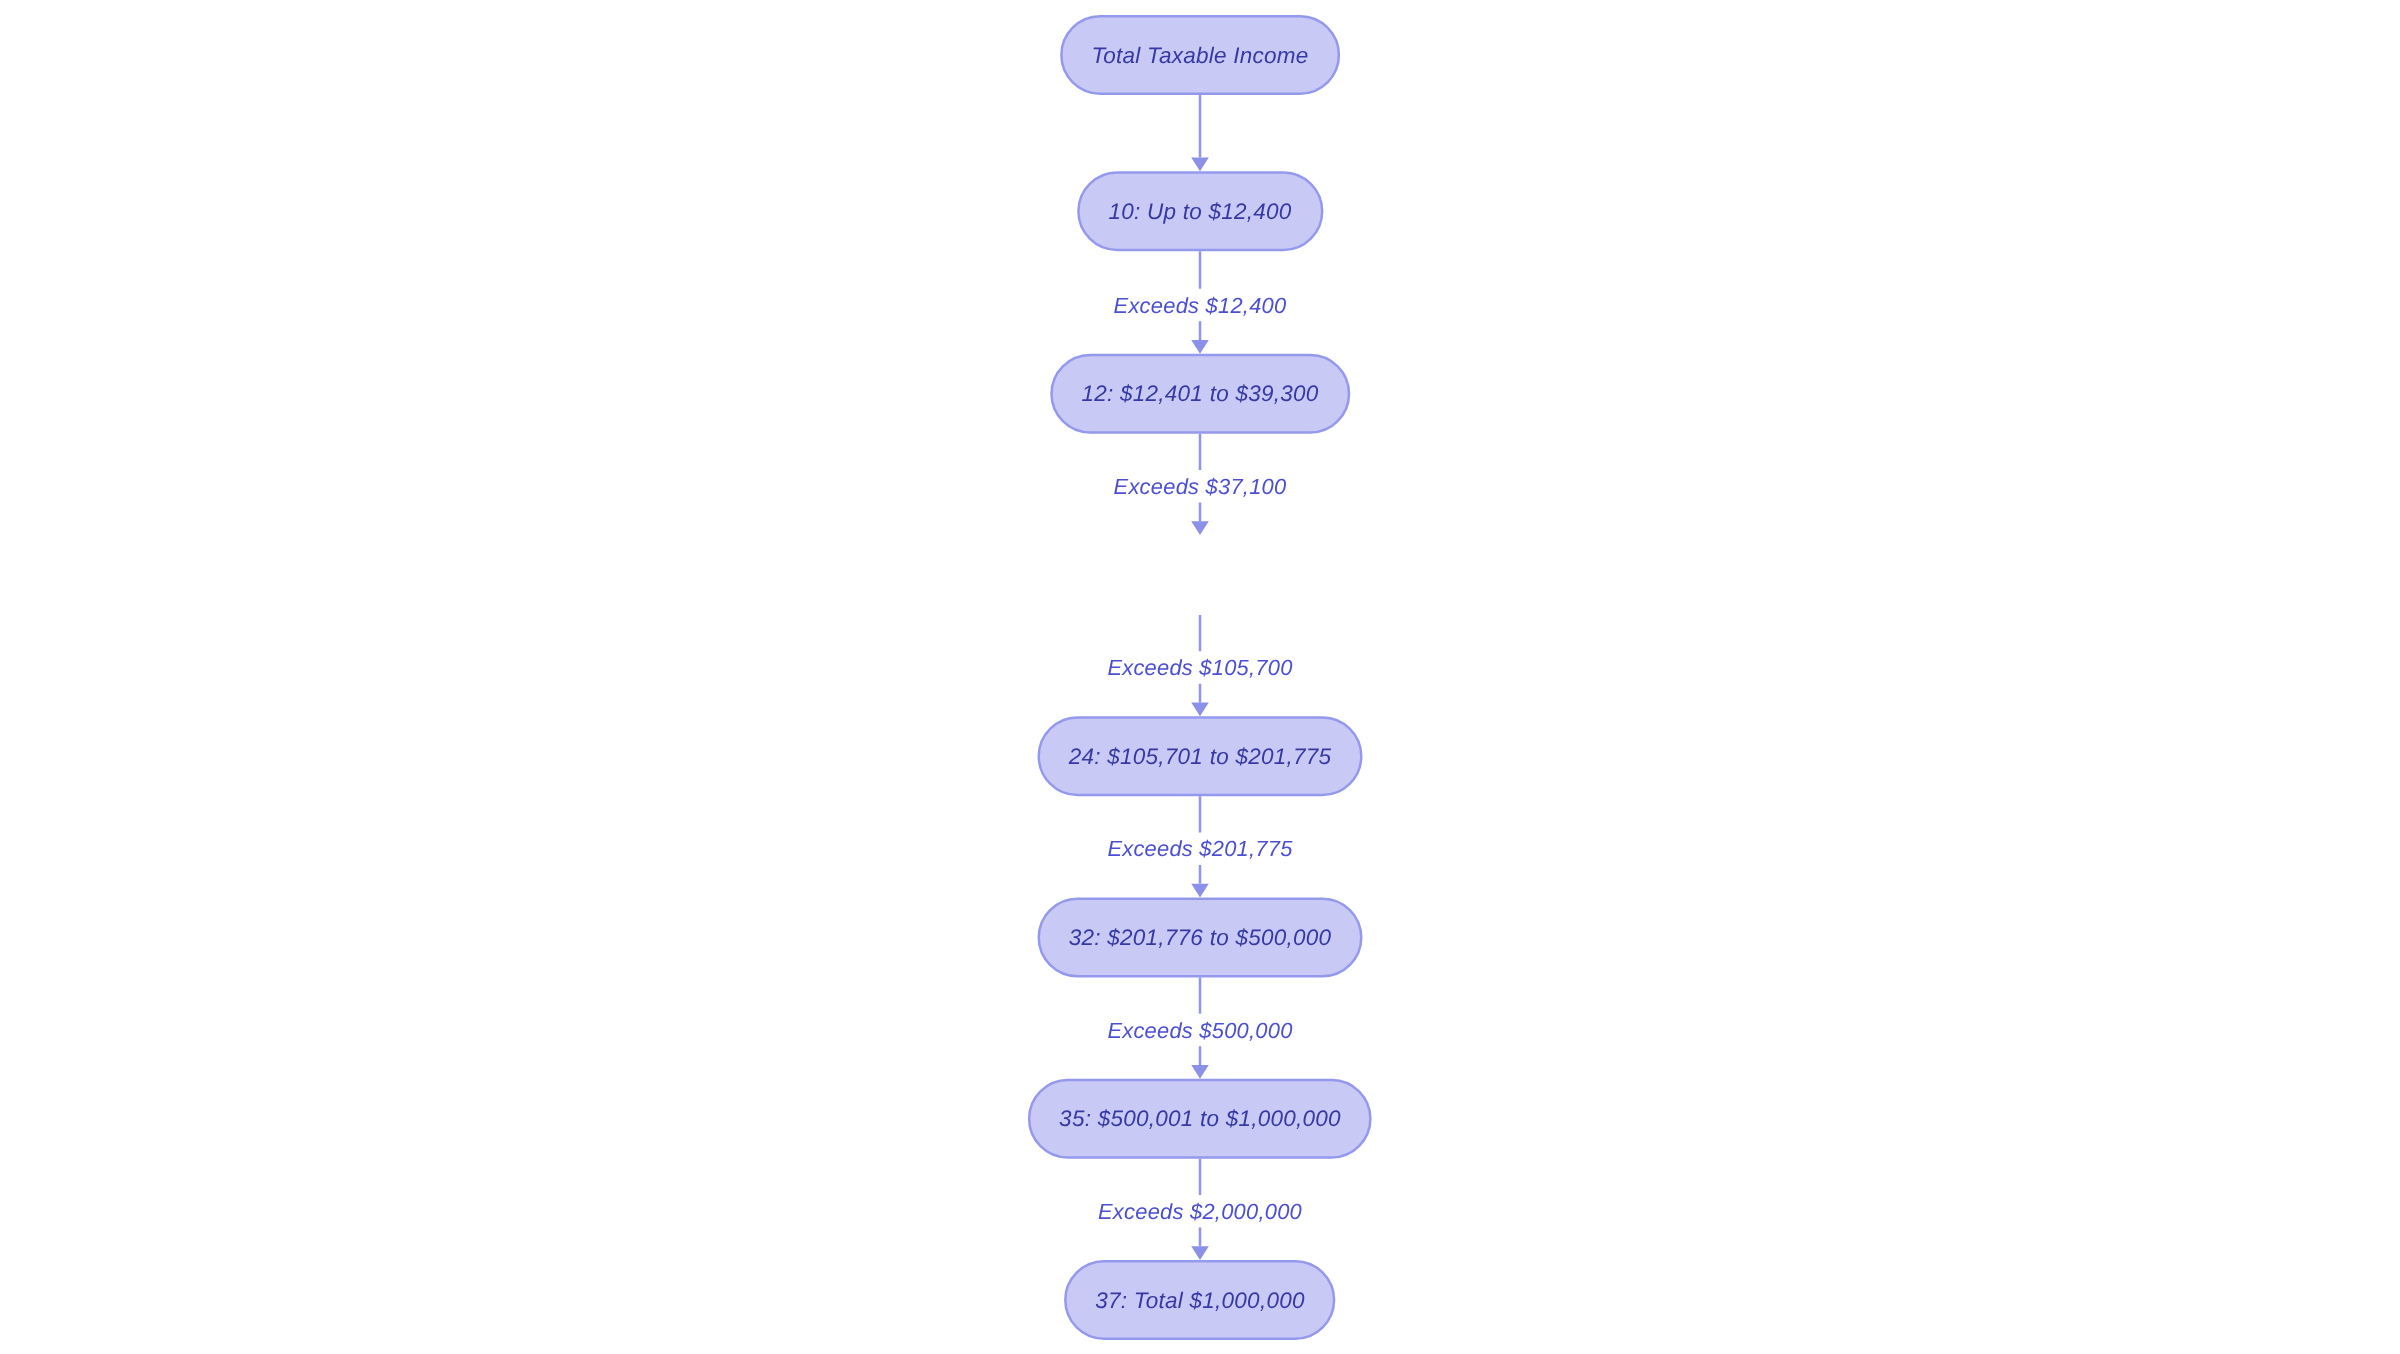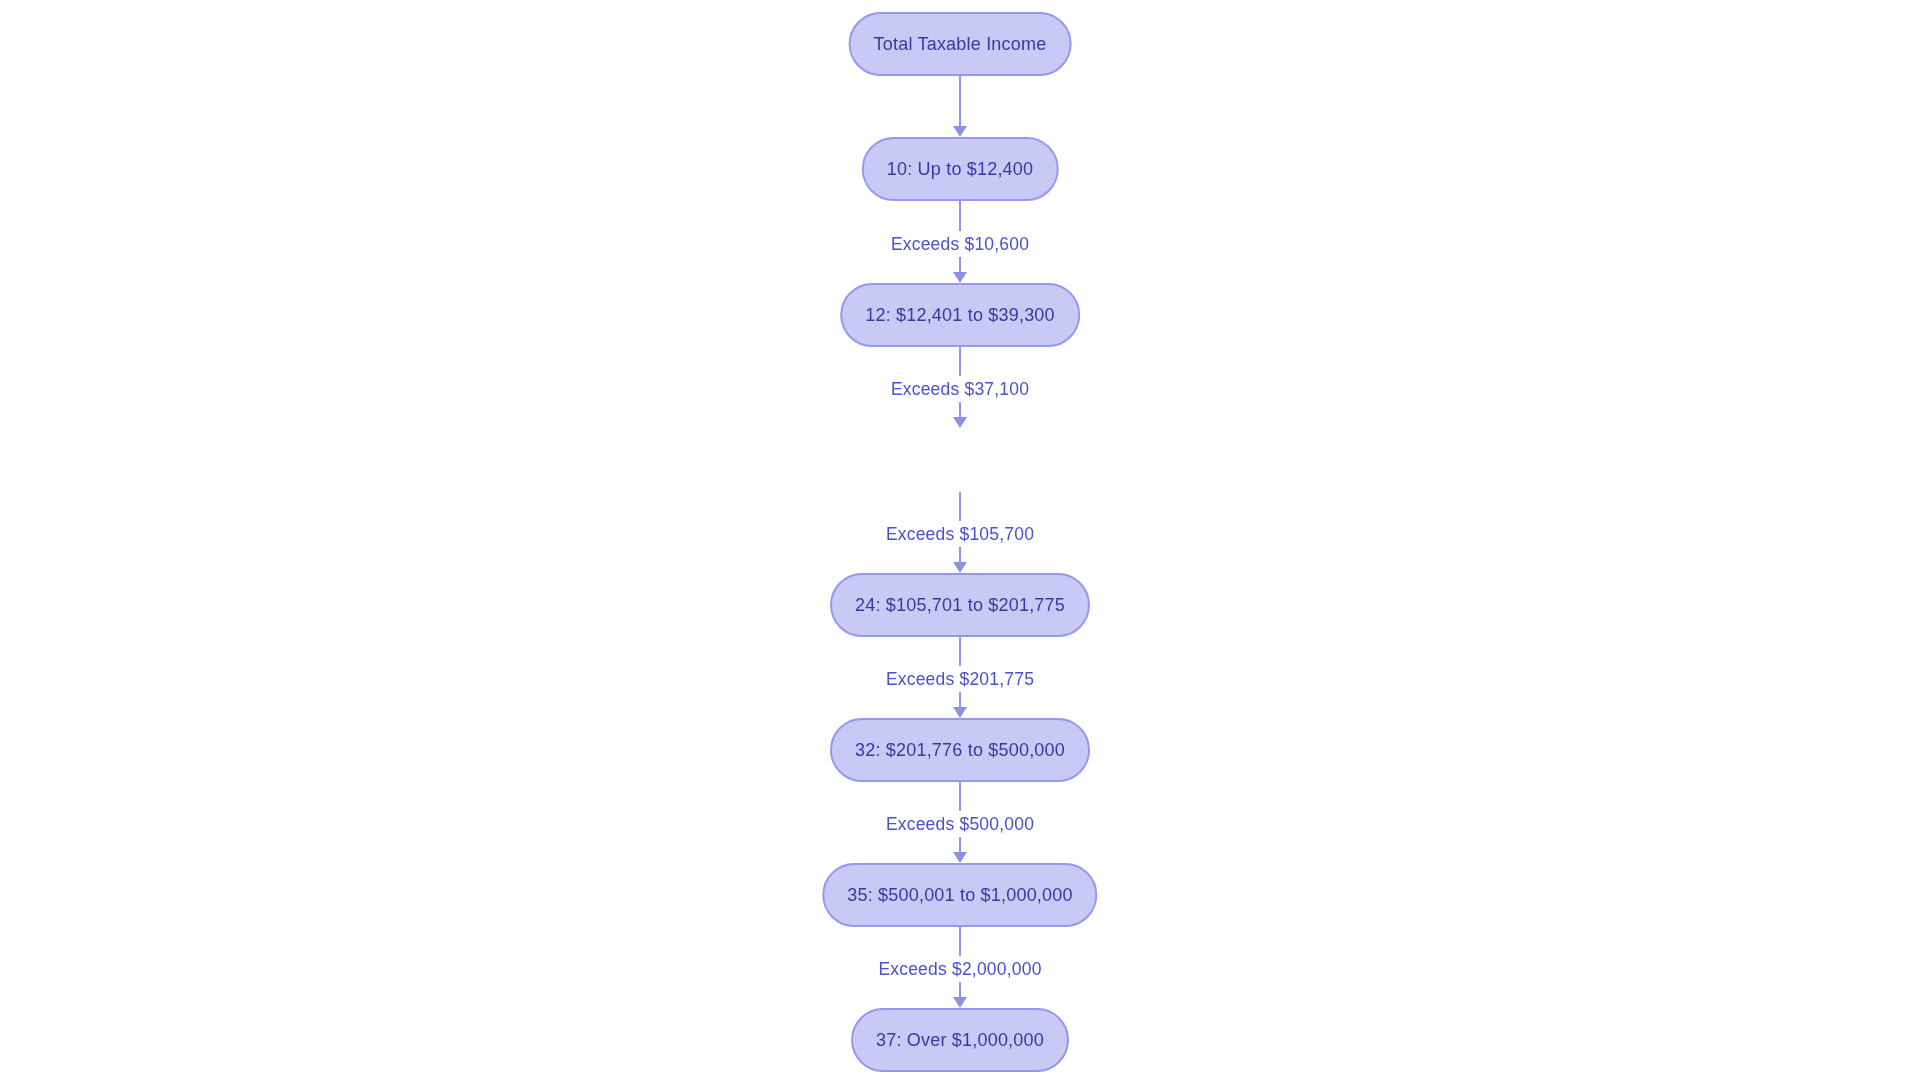--- a/index.html
+++ b/index.html
@@ -7,20 +7,21 @@
     padding: 0;
     background: #ffffff;
   }
   .canvas {
     position: relative;
     width: 1920px;
     height: 1083px;
     background: #ffffff;
     overflow: hidden;
     font-family: "Liberation Sans", sans-serif;
+    font-style: italic;
   }
   .node {
     position: absolute;
     left: 50%;
     transform: translateX(-50%);
     height: 64px;
     line-height: 61px;
     padding: 0 23px;
     box-sizing: border-box;
     background: #c8caf5;
@@ -71,28 +72,28 @@
 <body>
 
 <div class="canvas">
 
   <div class="node" style="top:12px">Total Taxable Income</div>
   <div class="node" style="top:137px">10: Up to $12,400</div>
   <div class="node" style="top:283px">12: $12,401 to $39,300</div>
   <div class="node" style="top:573px">24: $105,701 to $201,775</div>
   <div class="node" style="top:718px">32: $201,776 to $500,000</div>
   <div class="node" style="top:863px">35: $500,001 to $1,000,000</div>
-  <div class="node" style="top:1008px">37: Over $1,000,000</div>
+  <div class="node" style="top:1008px">37: Total $1,000,000</div>
 
   <div class="edge-line" style="top:76px;height:50px"></div>
   <div class="edge-arrow" style="top:126px"></div>
 
   <div class="edge-line" style="top:201px;height:71px"></div>
   <div class="edge-arrow" style="top:272px"></div>
-  <div class="edge-label" style="top:231px">Exceeds $10,600</div>
+  <div class="edge-label" style="top:231px">Exceeds $12,400</div>
 
   <div class="edge-line" style="top:347px;height:70px"></div>
   <div class="edge-arrow" style="top:417px"></div>
   <div class="edge-label" style="top:376px">Exceeds $37,100</div>
 
   <div class="edge-line" style="top:492px;height:70px"></div>
   <div class="edge-arrow" style="top:562px"></div>
   <div class="edge-label" style="top:521px">Exceeds $105,700</div>
 
   <div class="edge-line" style="top:637px;height:70px"></div>

